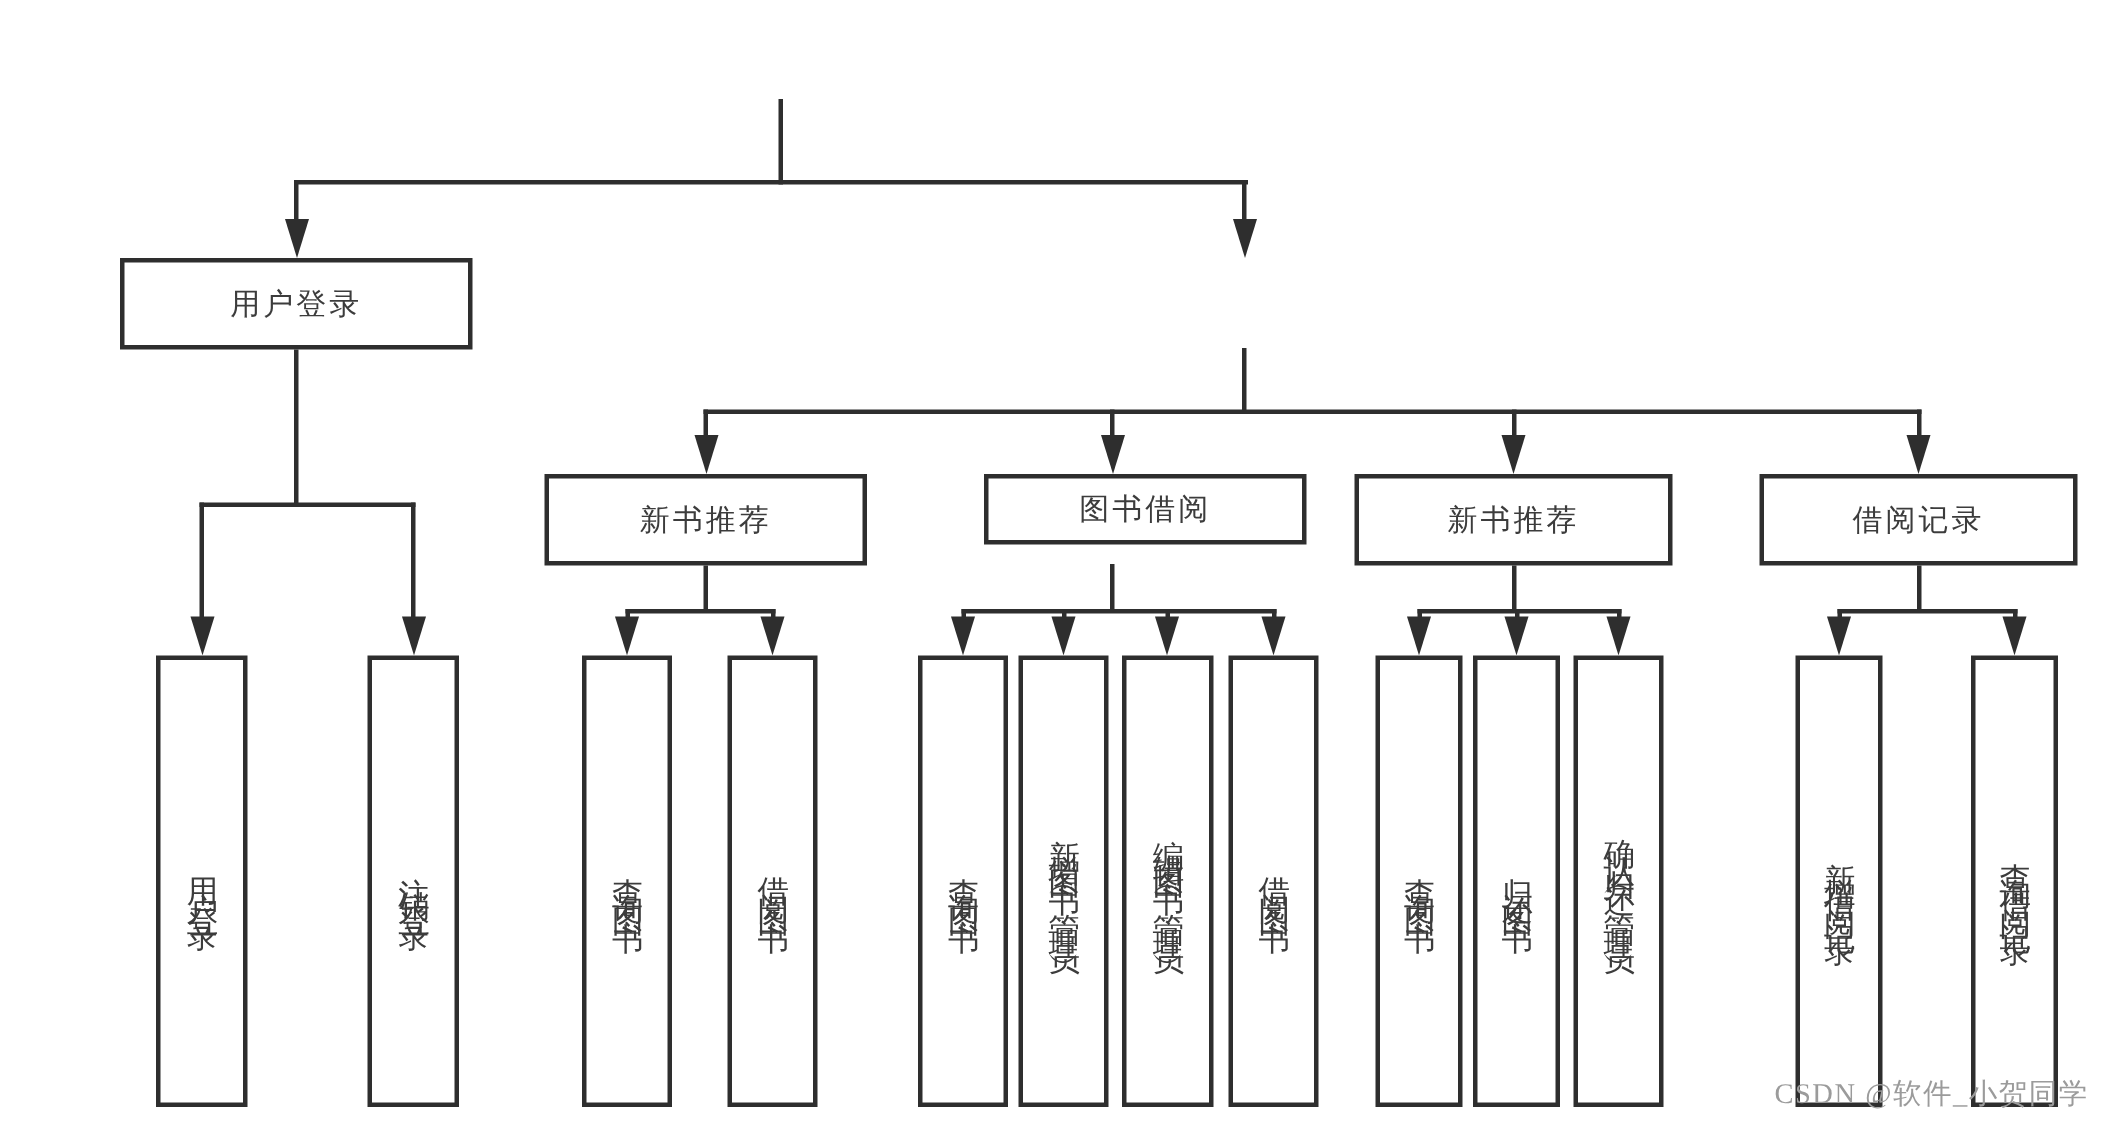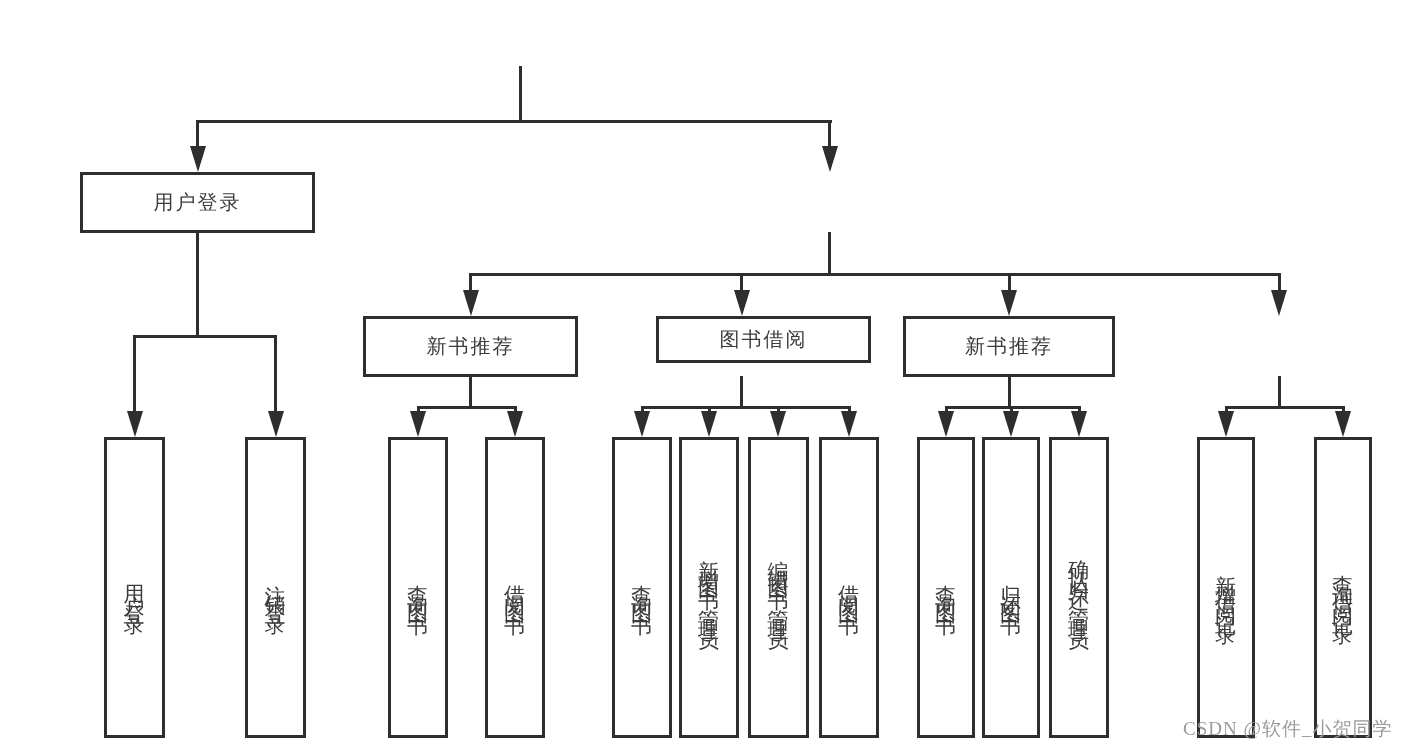--- a/index.html
+++ b/index.html
@@ -113,20 +113,23 @@
 
   <div class="box" style="left:363px;top:316px;width:215px;height:61px">
     <span>新书推荐</span>
   </div>
   <div class="box" style="left:656px;top:316px;width:215px;height:47px">
     <span>图书借阅</span>
   </div>
   <div class="box" style="left:903px;top:316px;width:212px;height:61px">
     <span>新书推荐</span>
   </div>
+  <div class="box" style="left:1173px;top:316px;width:212px;height:61px">
+    <span>借阅记录</span>
+  </div>
 
   <div class="vbox" style="left:104px;top:437px;width:61px;height:301px">
     <span class="vtext">用户登录</span>
   </div>
   <div class="vbox" style="left:245px;top:437px;width:61px;height:301px">
     <span class="vtext">注销登录</span>
   </div>
 
   <div class="vbox" style="left:388px;top:437px;width:60px;height:301px">
     <span class="vtext">查询图书</span>

